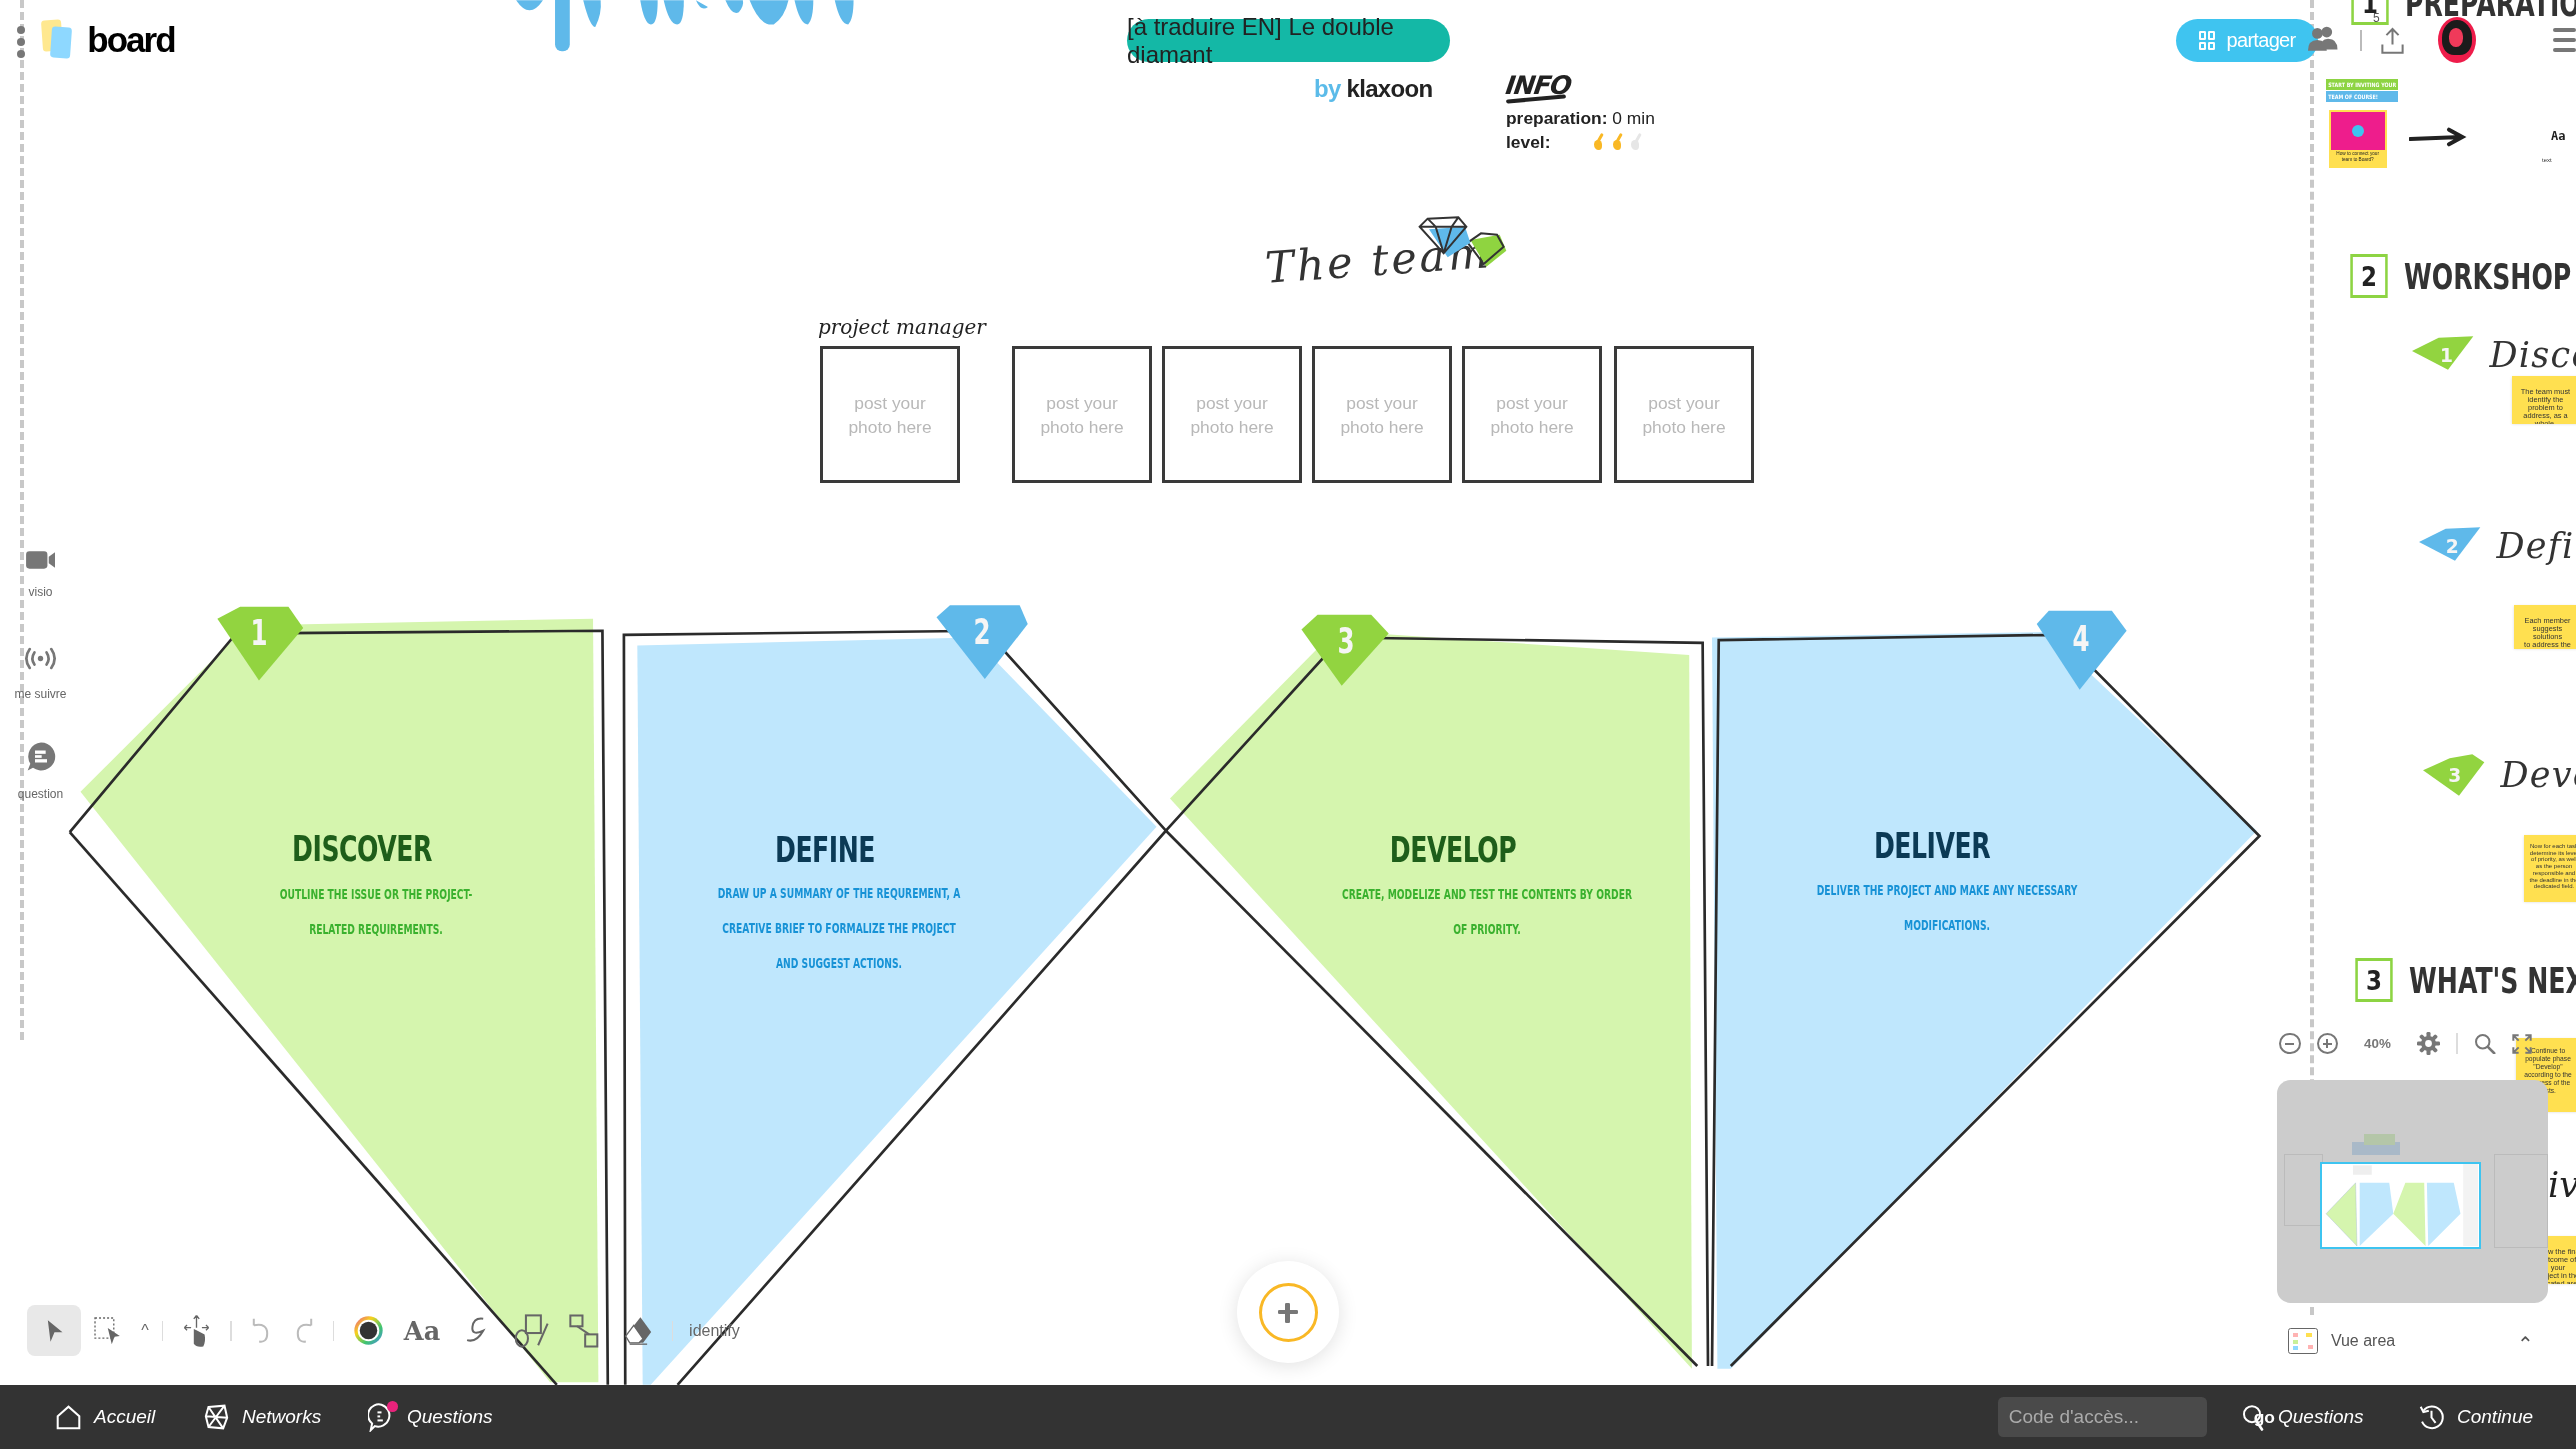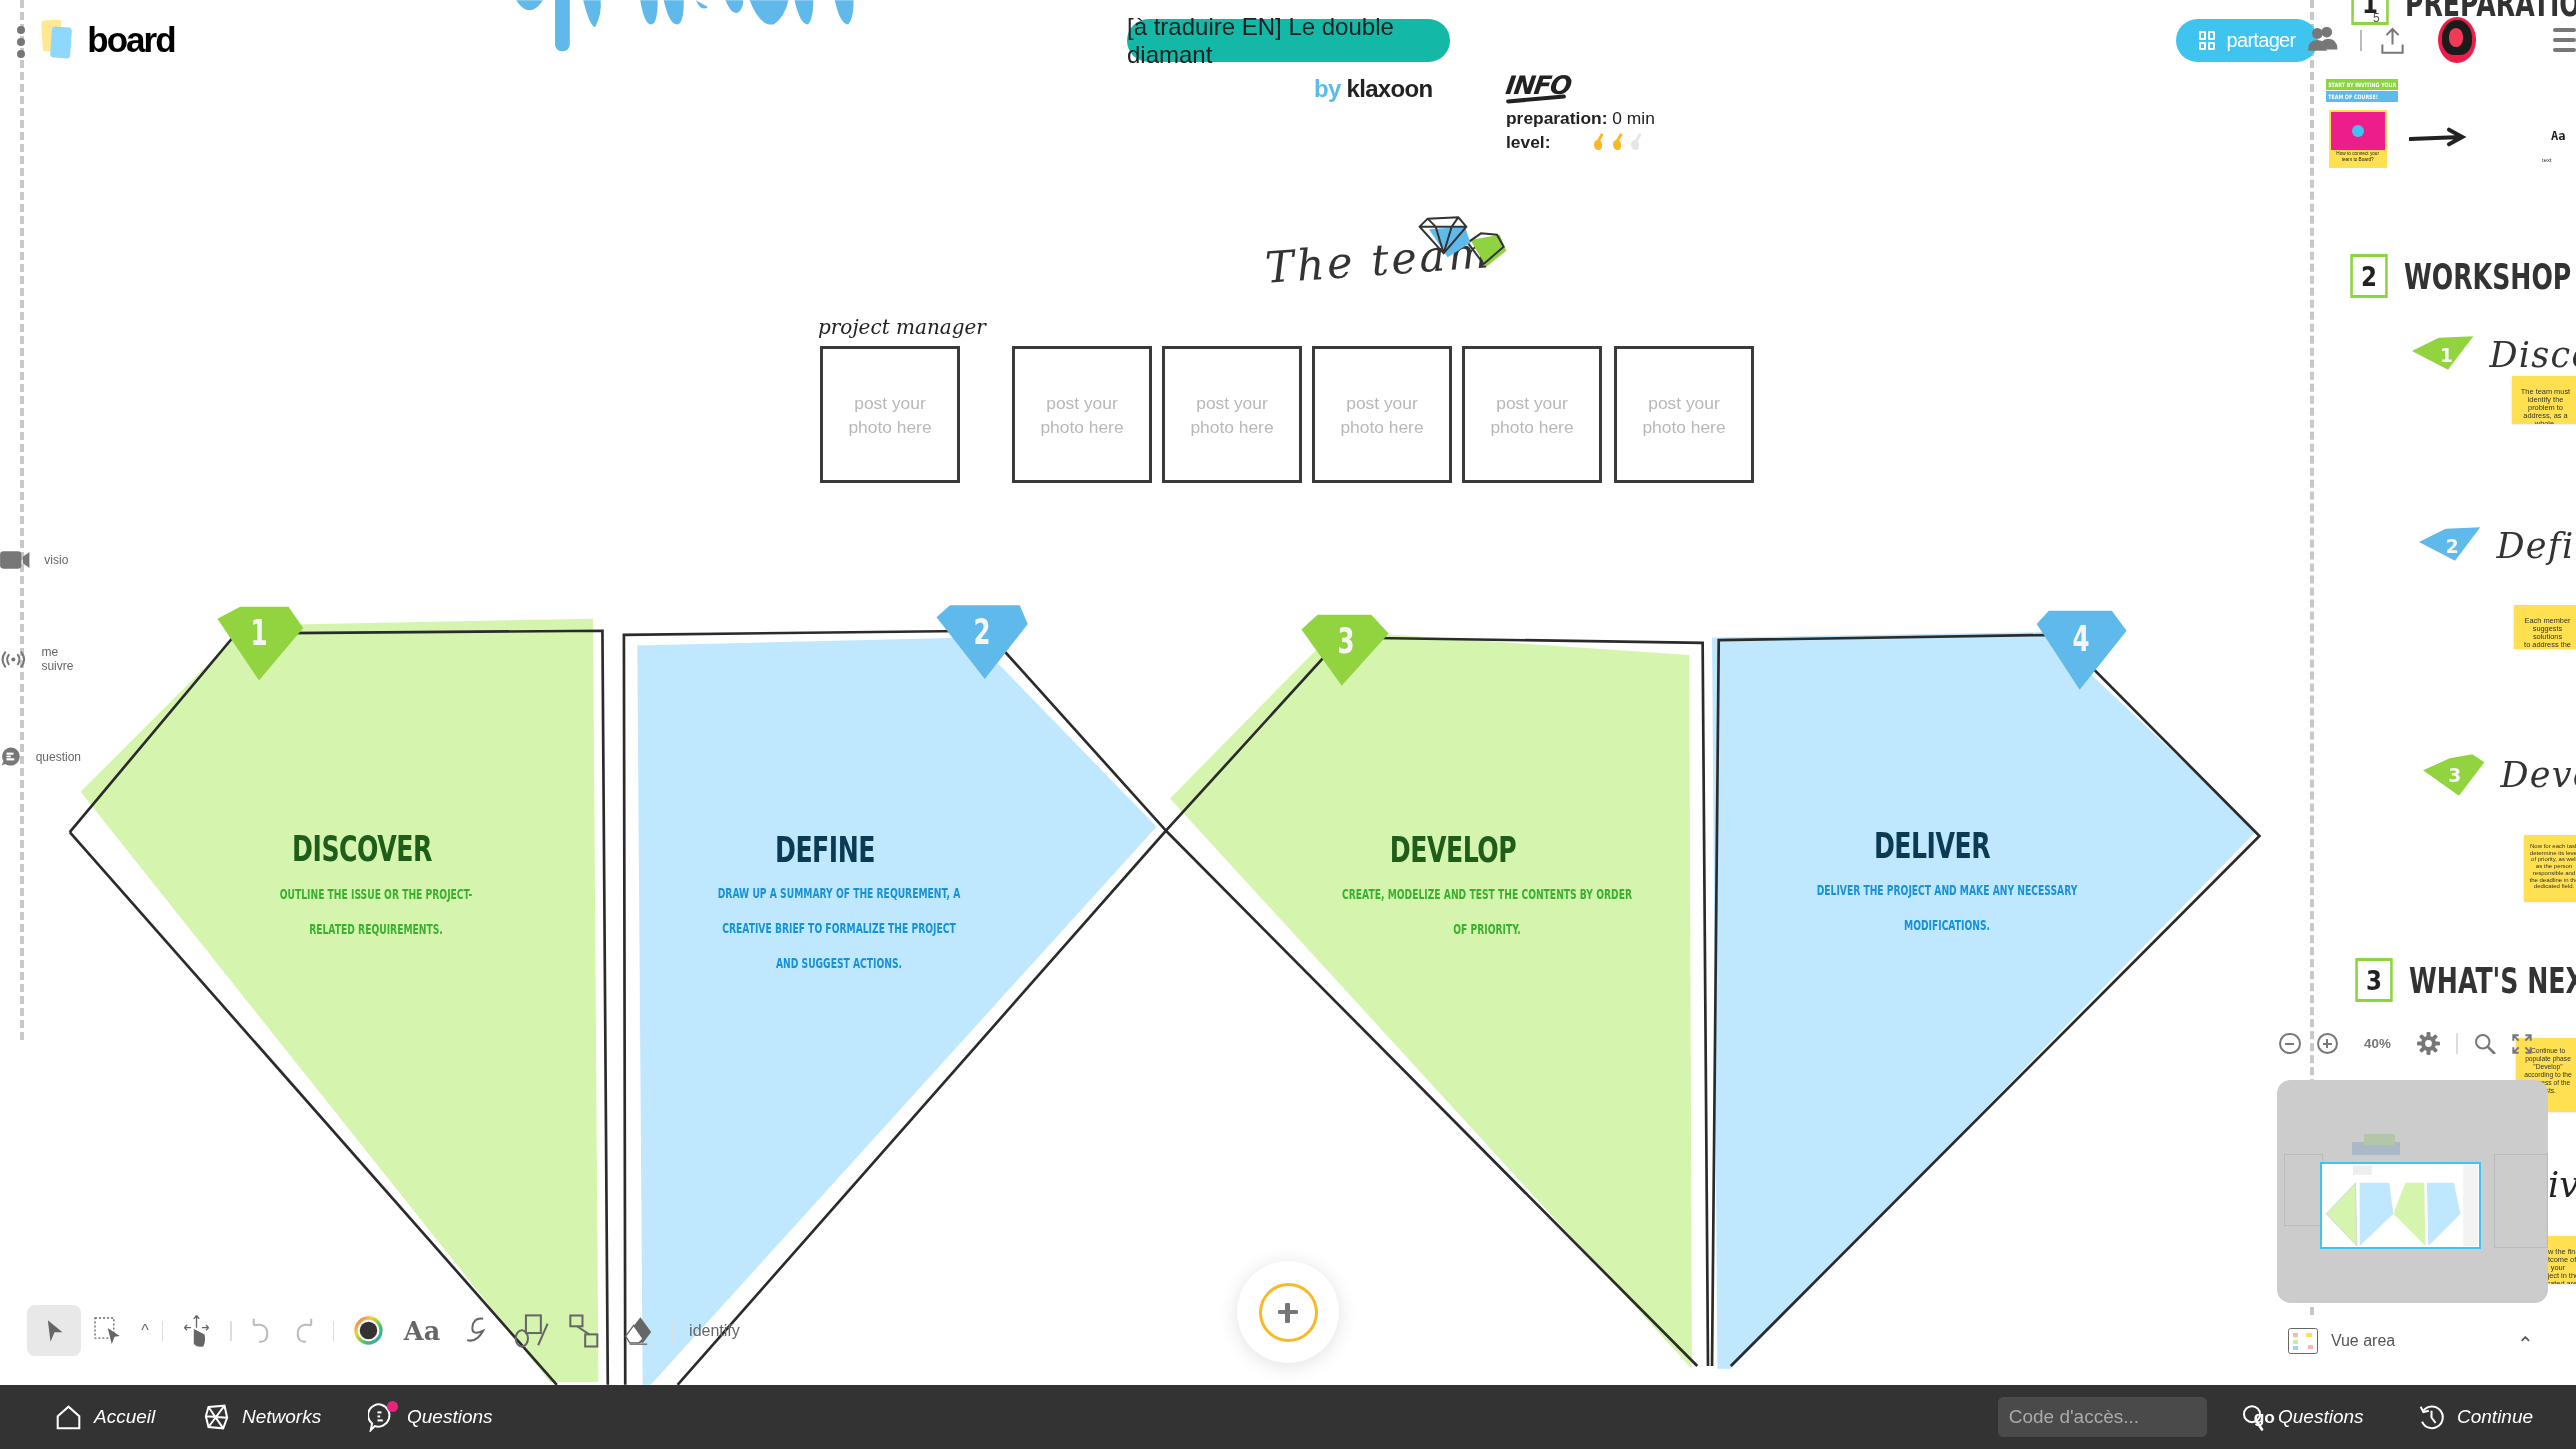--- a/index.html
+++ b/index.html
@@ -44,21 +44,21 @@
   .users-icon { position: absolute; left: 2308px; top: 24px; width: 29.5px; height: 29.5px; cursor: pointer; }
   .hdr-sep { position: absolute; left: 2360px; top: 29.5px; width: 2px; height: 21.5px; background: #bbb; }
   .upload-icon { position: absolute; left: 2381px; top: 27px; width: 23px; height: 27px; cursor: pointer; }
   .avatar { position: absolute; left: 2438px; top: 17.4px; width: 38px; height: 46px; border-radius: 50%; background: #ee1c4a; overflow: hidden; cursor: pointer; }
   .avatar .hair { position: absolute; left: 4px; top: 2.7px; width: 29.5px; height: 35px; border-radius: 50% 50% 40% 40%; background: #1b1b1b; }
   .avatar .face { position: absolute; left: 10.7px; top: 10.7px; width: 14.8px; height: 19px; border-radius: 45%; background: #f03a5a; }
   .hamburger { position: absolute; left: 2553px; top: 28px; width: 23px; height: 24px; display: flex; flex-direction: column; justify-content: space-between; cursor: pointer; }
   .hamburger span { height: 4px; background: #777; border-radius: 2px; }
 
   
-  .rail-item { position: absolute; left: 0; width: 81px; display: flex; flex-direction: row; align-items: center; gap: 14.8px; cursor: pointer; }
+  .rail-item { position: absolute; left: 0; width: 81px; display: flex; flex-direction: column; align-items: center; gap: 14.8px; cursor: pointer; }
   .rail-label { font-size: 12px; color: #666; }
 
   
   .legend { position: absolute; left: 535px; top: 343px; width: 221px; height: 154px; background: #f3f3f3; border-radius: 4px; padding: 12px 0 0 13.4px; }
   .legend-row { display: flex; align-items: center; gap: 6.7px; height: 47px; }
   .legend-sw { width: 35px; height: 35px; border-radius: 2.7px; }
   .legend-label { font-size: 21.5px; color: #222; letter-spacing: -0.3px; }
 
   
   .team-title { position: absolute; left: 1265px; top: 235px; font-family: "DejaVu Serif", serif; font-style: italic; font-size: 43px; color: #333; letter-spacing: 2.7px; transform: rotate(-4deg); }

